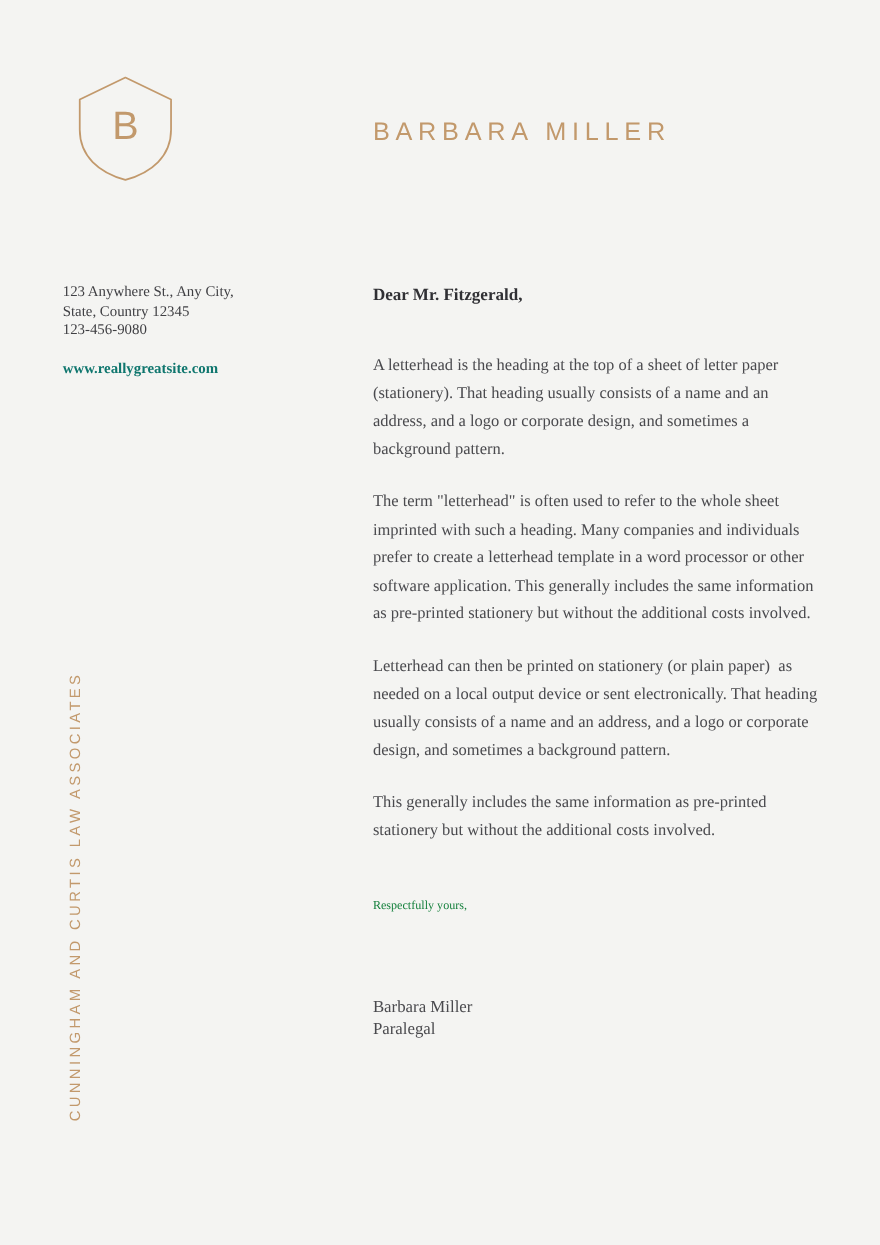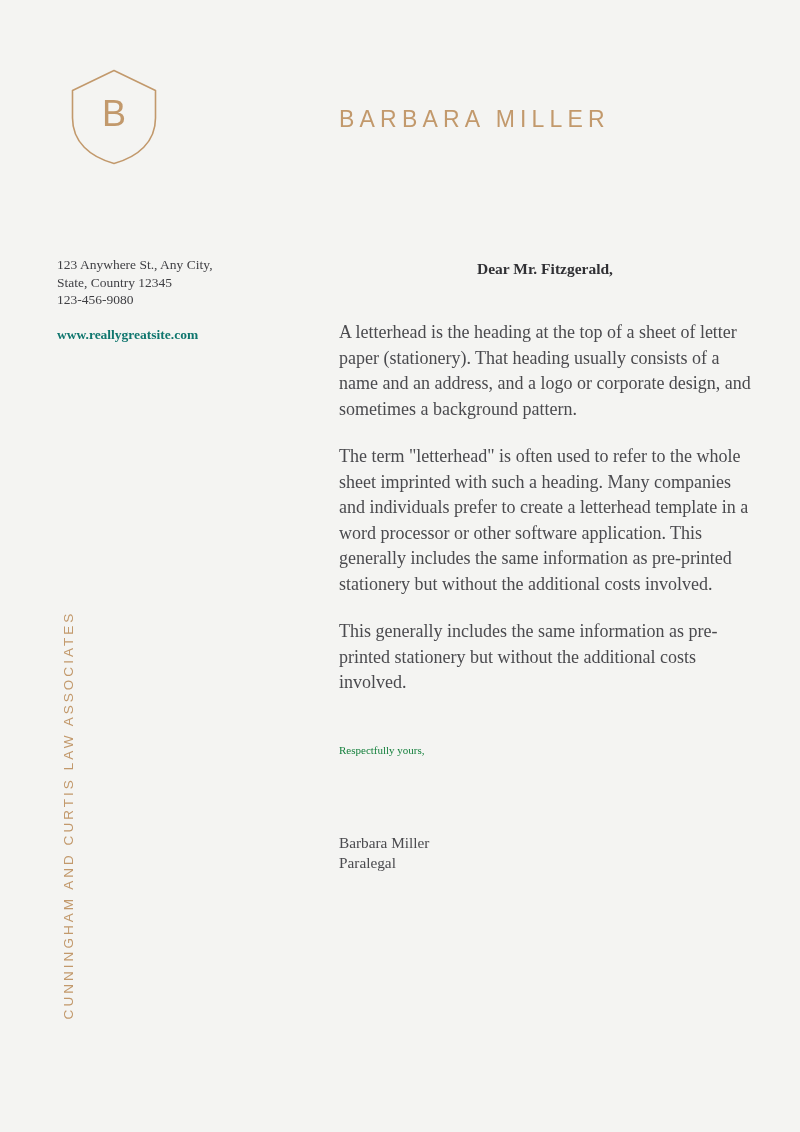--- a/index.html
+++ b/index.html
@@ -101,24 +101,23 @@
     width: 412px;
     font-family: "Liberation Serif", serif;
     color: #4a4a4e;
   }
   .salutation {
     font-size: 15.5px;
     font-weight: bold;
     color: #303034;
     line-height: 22px;
     margin: 0 0 40px 0;
-    text-align: center;
   }
   .body-para {
-    font-size: 18px;
+    font-size: 15px;
     line-height: 25.5px;
     margin: 0 0 22px 0;
     color: #4a4a4e;
     white-space: pre-wrap;
   }
   .closing {
     font-size: 11px;
     line-height: 25.5px;
     margin: 42px 0 0 0;
     color: #15803d;
@@ -154,20 +153,21 @@
     <span class="contact-website">www.reallygreatsite.com</span>
   </div>
 
   <div class="vertical-firm">CUNNINGHAM AND CURTIS LAW ASSOCIATES</div>
 
   <div class="letter">
     <p class="salutation">Dear Mr. Fitzgerald,</p>
 
     <p class="body-para">A letterhead is the heading at the top of a sheet of letter paper (stationery). That heading usually consists of a name and an address, and a logo or corporate design, and sometimes a background pattern.</p>
     <p class="body-para">The term "letterhead" is often used to refer to the whole sheet imprinted with such a heading. Many companies and individuals prefer to create a letterhead template in a word processor or other software application. This generally includes the same information as pre-printed stationery but without the additional costs involved.</p>
+    <p class="body-para">Letterhead can then be printed on stationery (or plain paper)  as needed on a local output device or sent electronically. That heading usually consists of a name and an address, and a logo or corporate design, and sometimes a background pattern.</p>
     <p class="body-para">This generally includes the same information as pre-printed stationery but without the additional costs involved.</p>
 
     <p class="closing">Respectfully yours,</p>
 
     <div class="signature">
       <span class="signature-line">Barbara Miller</span>
       <span class="signature-line">Paralegal</span>
     </div>
   </div>
 

